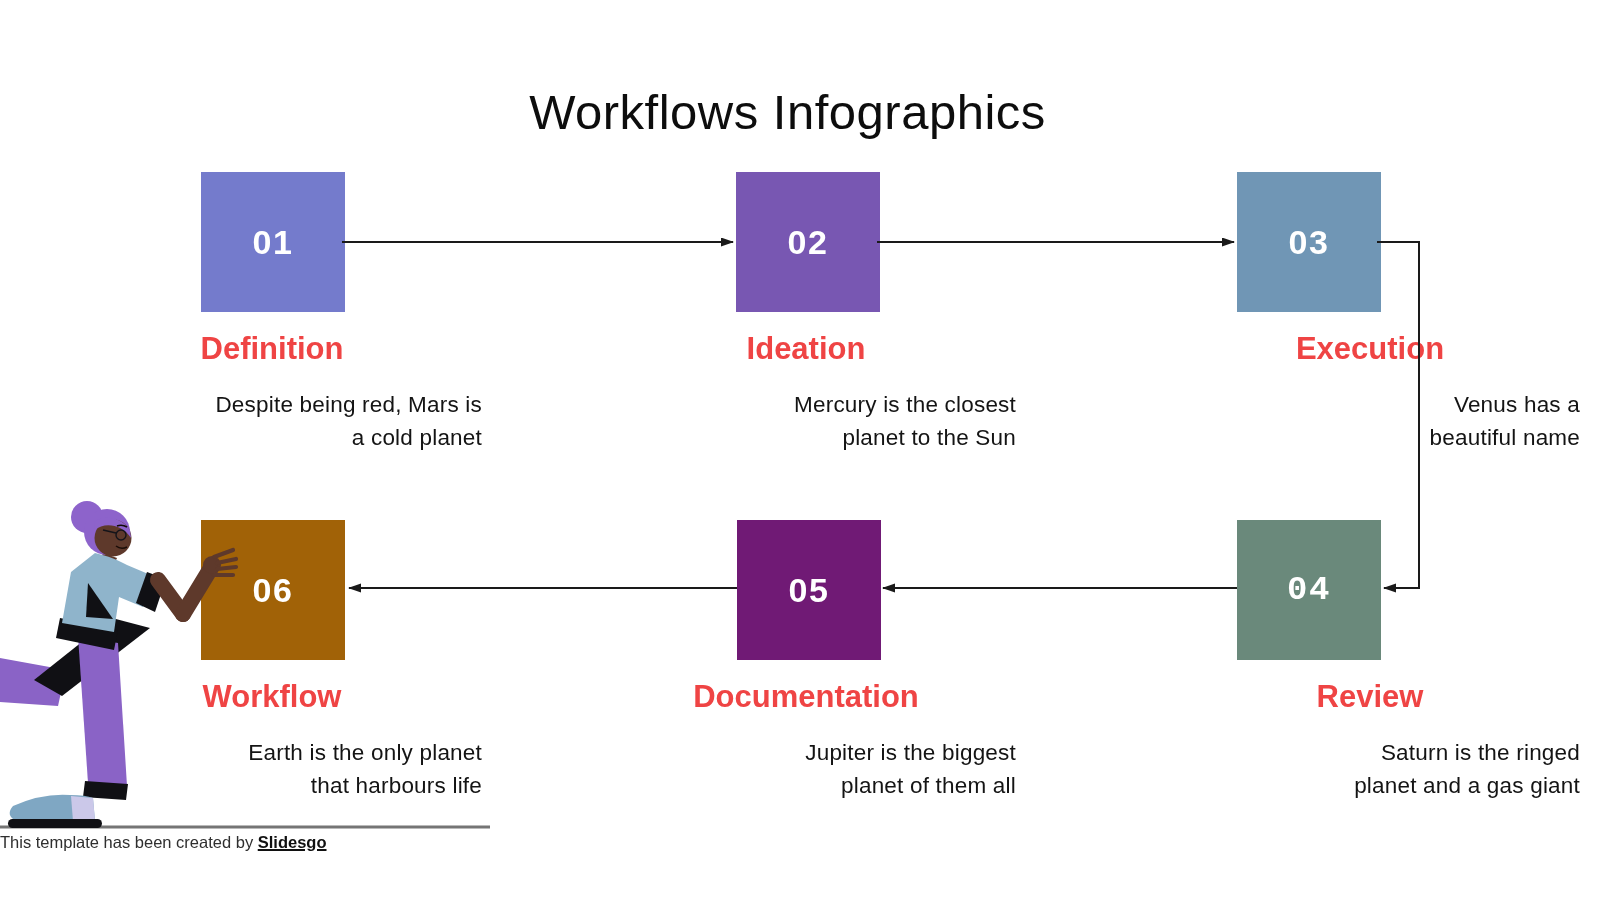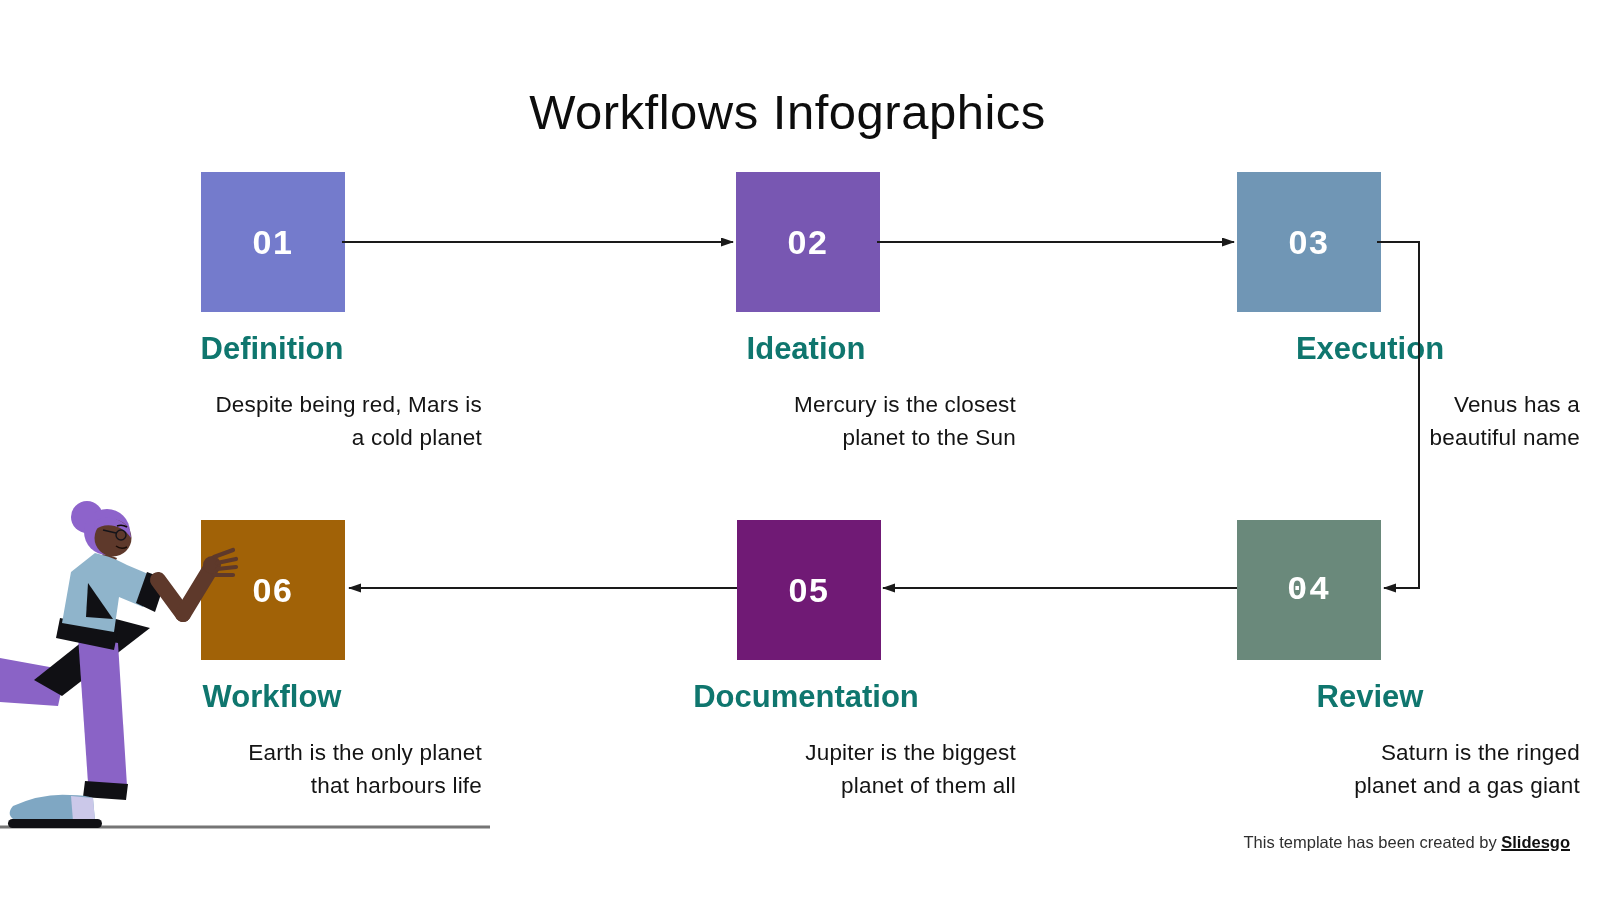--- a/index.html
+++ b/index.html
@@ -9,27 +9,27 @@
          font-size:49px;font-weight:normal;letter-spacing:.5px;color:#0d0d0d;z-index:1;}
   .connectors{position:absolute;left:0;top:0;z-index:2;}
   .connectors line,.connectors polyline{stroke:#1a1a1a;stroke-width:2;fill:none;}
   .connectors .ground{stroke:#757575;stroke-width:3;}
   .box{position:absolute;width:144px;height:140px;display:flex;align-items:center;
        justify-content:center;z-index:1;}
   .num{color:#ffffff;font-size:34px;font-weight:bold;letter-spacing:1.5px;}
   #b1{left:201px;top:172px}#b2{left:736px;top:172px}#b3{left:1237px;top:172px}
   #b4{left:1237px;top:520px}#b5{left:737px;top:520px}#b6{left:201px;top:520px}
   .lbl{position:absolute;width:420px;text-align:center;font-weight:bold;font-size:31px;
-       color:#0f766e;z-index:1;}
+       color:#ef4444;z-index:1;}
   .desc{position:absolute;width:420px;text-align:right;font-size:22.5px;line-height:33px;
         color:#141414;letter-spacing:.2px;z-index:1;}
   .c1{left:62px}.c2{left:596px}.c3{left:1160px}
   .lr1{top:331px}.lr2{top:679px}.dr1{top:388px}.dr2{top:736px}
   .person{position:absolute;left:0;top:470px;width:240px;height:360px;z-index:3;}
-  .footer{position:absolute;left:0;top:833px;width:1570px;text-align:right;
+  .footer{position:absolute;left:0;top:833px;width:1570px;text-align:left;
           font-size:16.5px;color:#2f2f2f;z-index:1;}
   .brand{color:#101010;font-weight:bold;text-decoration:underline;
          text-decoration-thickness:2px;cursor:pointer;}
 </style>
 </head>
 <body>
 
 <div class="slide">
 
   <h1 class="title">Workflows Infographics</h1>

